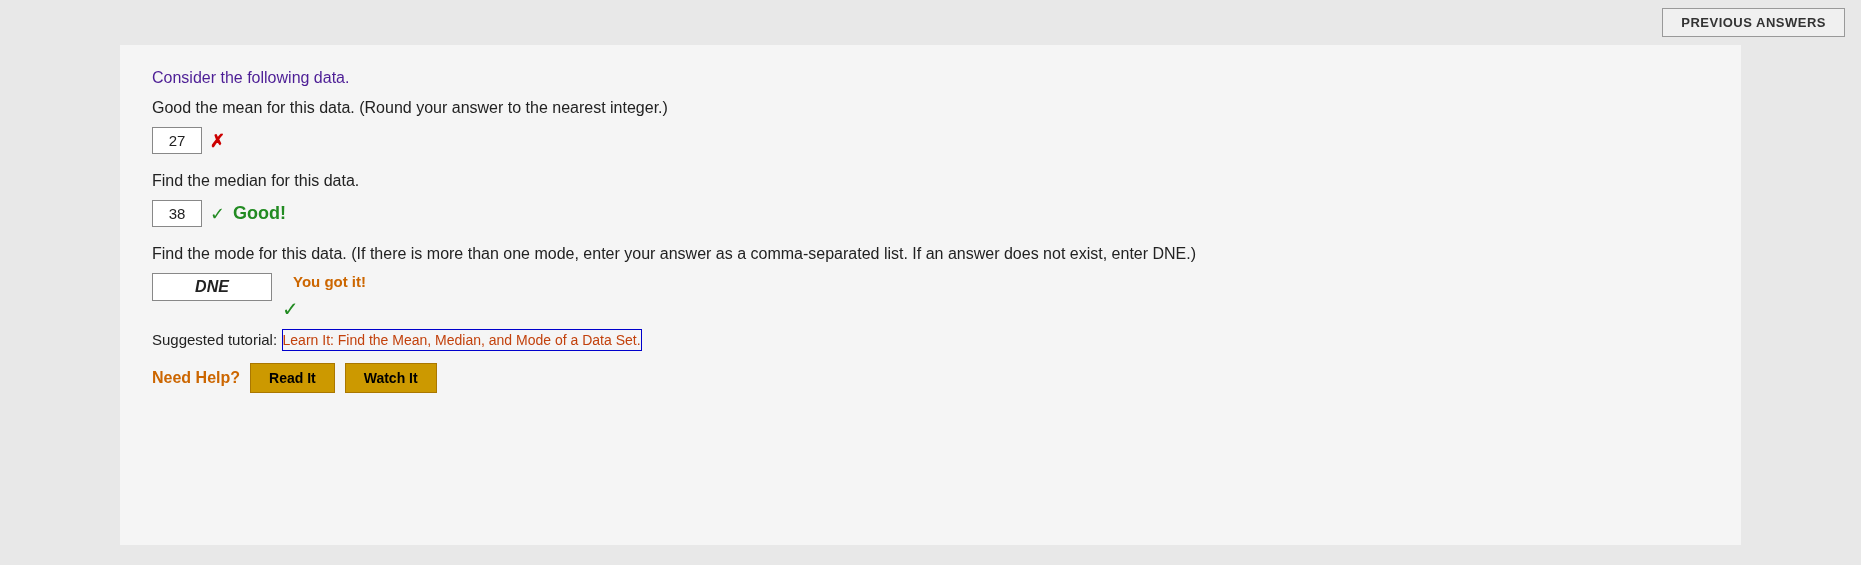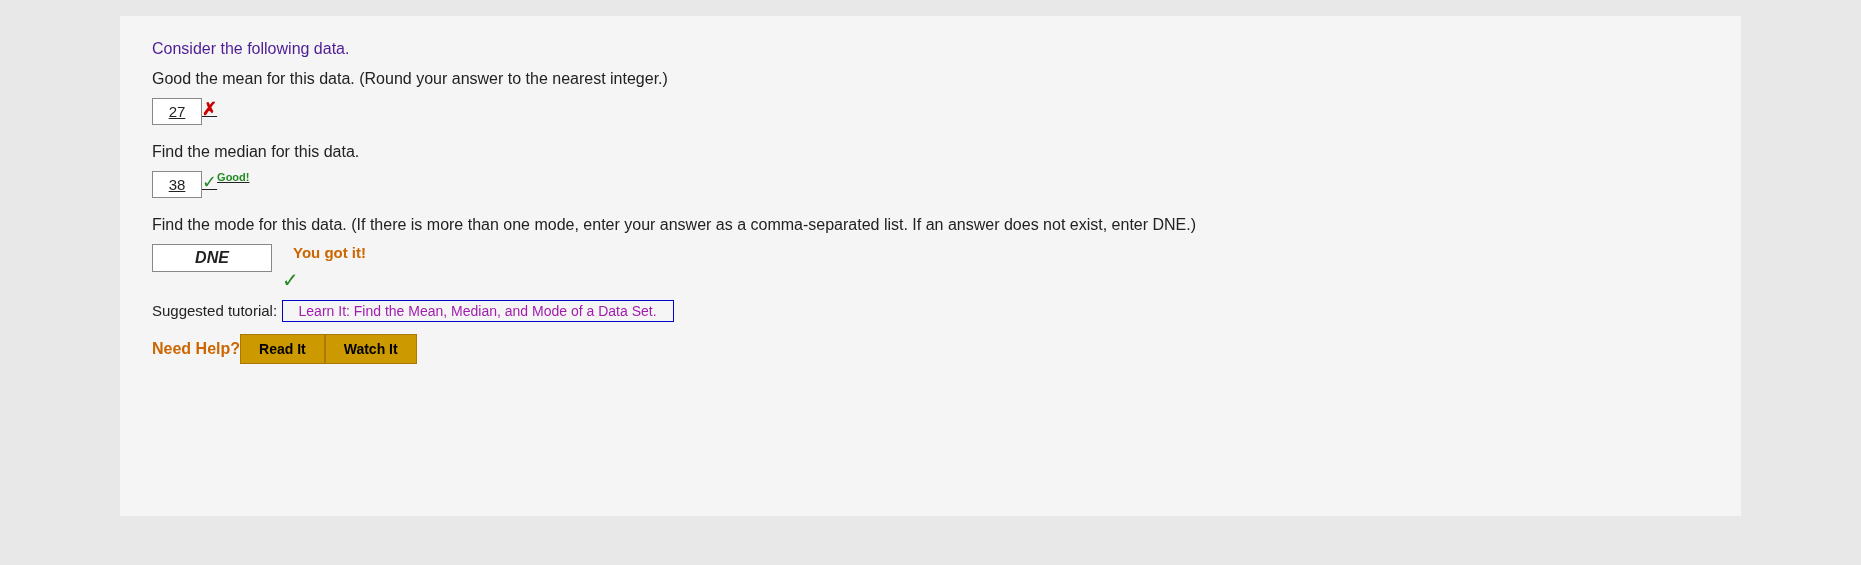--- a/index.html
+++ b/index.html
@@ -60,23 +60,23 @@
     }
 
     .question-text {
       font-size: 16px;
       color: #222;
       margin-bottom: 10px;
     }
 
     .answer-row {
       display: flex;
-      align-items: flex-start;
+      align-items: center;
+      gap: 8px;
       margin-bottom: 18px;
-      text-decoration: underline;
     }
 
     .answer-box {
       border: 1px solid #888;
       background: #fff;
       padding: 4px 8px;
       font-size: 15px;
       min-width: 50px;
       text-align: center;
       color: #222;
@@ -96,49 +96,50 @@
     }
 
     .icon-check-green {
       color: #228b22;
       font-size: 18px;
     }
 
     .good-label {
       color: #228b22;
       font-weight: bold;
-      font-size: 11px;
+      font-size: 18px;
     }
 
     .you-got-it {
       color: #cc6600;
       font-weight: bold;
       font-size: 15px;
     }
 
     .section-gap {
       margin-bottom: 10px;
     }
 
     .suggested-tutorial {
       font-size: 15px;
       color: #222;
     }
 
     .tutorial-link {
-      color: #a21caf;
+      color: #c2410c;
       text-decoration: none;
       border: 1px solid #0000cc;
-      padding: 2px 16px;
+      padding: 2px 0;
       font-size: 14px;
     }
 
     .need-help-row {
       display: flex;
       align-items: center;
+      gap: 10px;
     }
 
     .need-help-label {
       color: #cc6600;
       font-weight: bold;
       font-size: 16px;
     }
 
     .help-button {
       background: #cc9900;
@@ -161,20 +162,21 @@
       margin-left: 130px;
       color: #228b22;
       font-size: 20px;
       margin-top: -8px;
     }
   </style>
 </head>
 <body>
 
 <div class="top-bar">
+  <button class="top-button">PREVIOUS ANSWERS</button>
 </div>
 
 <div class="main-content">
   <p class="question-intro">Consider the following data.</p>
 
 
   <p class="question-text section-gap">Good the mean for this data. (Round your answer to the nearest integer.)</p>
 
   <div class="answer-row">
     <div class="answer-box">27</div>

